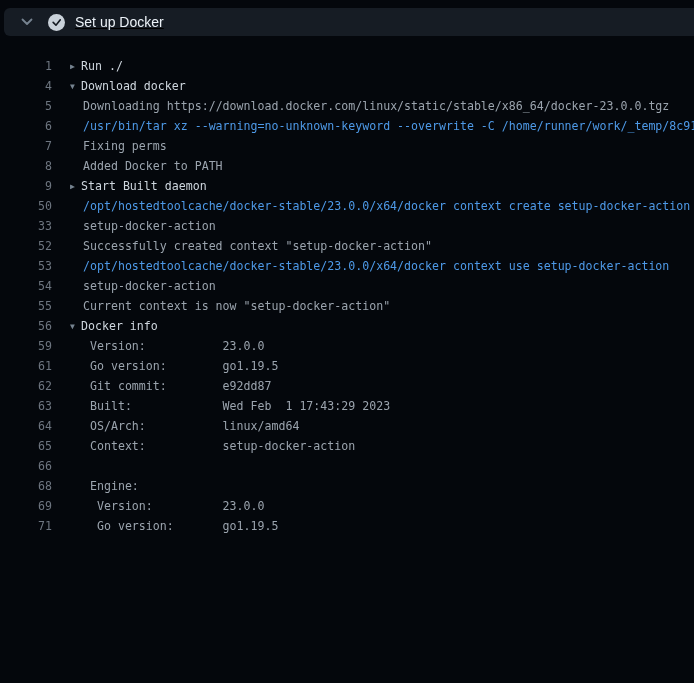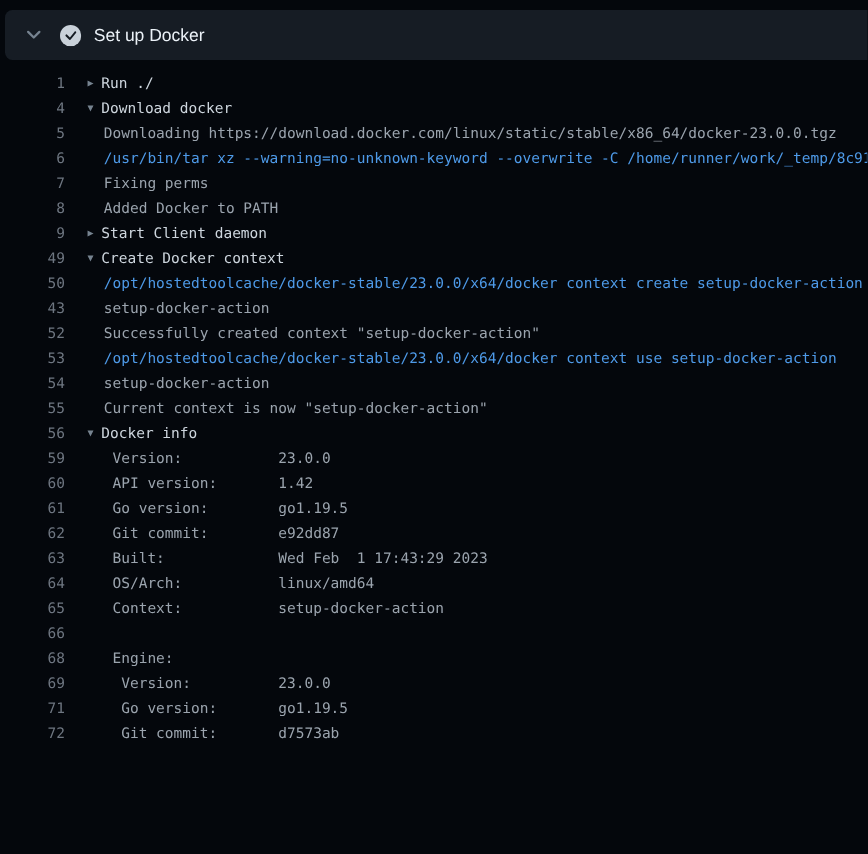--- a/index.html
+++ b/index.html
@@ -11,26 +11,27 @@
     overflow: hidden;
   }
   * { box-sizing: border-box; }
 
   
   .step-header {
     position: absolute;
     left: 4px;
     top: 8px;
     right: 0;
-    height: 40px;
+    height: 28px;
     background: #161c24;
     border-radius: 6px 0 0 6px;
     display: flex;
     align-items: center;
     padding-left: 12px;
+    text-decoration: underline;
   }
   .chevron-btn {
     width: 22px;
     height: 22px;
     display: flex;
     align-items: center;
     justify-content: center;
     cursor: pointer;
     flex: 0 0 auto;
   }
@@ -115,34 +116,31 @@
   <span class="step-title">Set up Docker</span>
 </div>
 
 <div class="log-area" id="log-area">
     <div class="log-row"><span class="log-num">1</span><span class="log-content group"><span class="arrow-glyph">▶</span><span>Run ./</span></span></div>
     <div class="log-row"><span class="log-num">4</span><span class="log-content group"><span class="arrow-glyph">▼</span><span>Download docker</span></span></div>
     <div class="log-row"><span class="log-num">5</span><span class="log-content child"><span class="plain-text">Downloading </span><span class="link-text">https://download.docker.com/linux/static/stable/x86_64/docker-23.0.0.tgz</span></span></div>
     <div class="log-row"><span class="log-num">6</span><span class="log-content child"><span class="command-text">/usr/bin/tar xz --warning=no-unknown-keyword --overwrite -C /home/runner/work/_temp/8c91</span></span></div>
     <div class="log-row"><span class="log-num">7</span><span class="log-content child"><span class="plain-text">Fixing perms</span></span></div>
     <div class="log-row"><span class="log-num">8</span><span class="log-content child"><span class="plain-text">Added Docker to PATH</span></span></div>
-    <div class="log-row"><span class="log-num">9</span><span class="log-content group"><span class="arrow-glyph">▶</span><span>Start Client daemon</span></span></div>
-    <div class="log-row"><span class="log-num">49</span><span class="log-content group"><span class="arrow-glyph">▼</span><span>Create Docker context</span></span></div>
+    <div class="log-row"><span class="log-num">9</span><span class="log-content group"><span class="arrow-glyph">▶</span><span>Start Built daemon</span></span></div>
     <div class="log-row"><span class="log-num">50</span><span class="log-content child"><span class="command-text">/opt/hostedtoolcache/docker-stable/23.0.0/x64/docker context create setup-docker-action</span></span></div>
-    <div class="log-row"><span class="log-num">43</span><span class="log-content child"><span class="plain-text">setup-docker-action</span></span></div>
+    <div class="log-row"><span class="log-num">33</span><span class="log-content child"><span class="plain-text">setup-docker-action</span></span></div>
     <div class="log-row"><span class="log-num">52</span><span class="log-content child"><span class="plain-text">Successfully created context "setup-docker-action"</span></span></div>
     <div class="log-row"><span class="log-num">53</span><span class="log-content child"><span class="command-text">/opt/hostedtoolcache/docker-stable/23.0.0/x64/docker context use setup-docker-action</span></span></div>
     <div class="log-row"><span class="log-num">54</span><span class="log-content child"><span class="plain-text">setup-docker-action</span></span></div>
     <div class="log-row"><span class="log-num">55</span><span class="log-content child"><span class="plain-text">Current context is now "setup-docker-action"</span></span></div>
     <div class="log-row"><span class="log-num">56</span><span class="log-content group"><span class="arrow-glyph">▼</span><span>Docker info</span></span></div>
     <div class="log-row"><span class="log-num">59</span><span class="log-content child"><span class="plain-text"> Version:           23.0.0</span></span></div>
-    <div class="log-row"><span class="log-num">60</span><span class="log-content child"><span class="plain-text"> API version:       1.42</span></span></div>
     <div class="log-row"><span class="log-num">61</span><span class="log-content child"><span class="plain-text"> Go version:        go1.19.5</span></span></div>
     <div class="log-row"><span class="log-num">62</span><span class="log-content child"><span class="plain-text"> Git commit:        e92dd87</span></span></div>
     <div class="log-row"><span class="log-num">63</span><span class="log-content child"><span class="plain-text"> Built:             Wed Feb  1 17:43:29 2023</span></span></div>
     <div class="log-row"><span class="log-num">64</span><span class="log-content child"><span class="plain-text"> OS/Arch:           linux/amd64</span></span></div>
     <div class="log-row"><span class="log-num">65</span><span class="log-content child"><span class="plain-text"> Context:           setup-docker-action</span></span></div>
     <div class="log-row"><span class="log-num">66</span><span class="log-content child"><span class="plain-text"></span></span></div>
     <div class="log-row"><span class="log-num">68</span><span class="log-content child"><span class="plain-text"> Engine:</span></span></div>
     <div class="log-row"><span class="log-num">69</span><span class="log-content child"><span class="plain-text">  Version:          23.0.0</span></span></div>
     <div class="log-row"><span class="log-num">71</span><span class="log-content child"><span class="plain-text">  Go version:       go1.19.5</span></span></div>
-    <div class="log-row"><span class="log-num">72</span><span class="log-content child"><span class="plain-text">  Git commit:       d7573ab</span></span></div>
   </div>
 
 </body></html>

